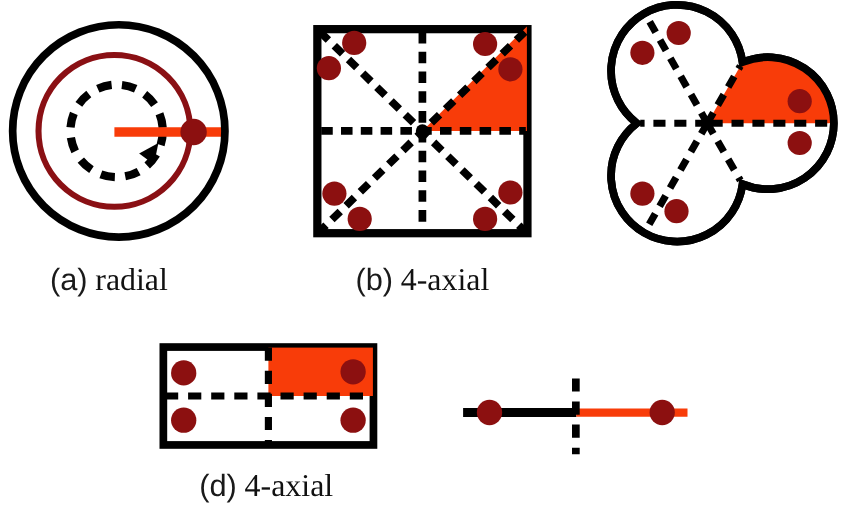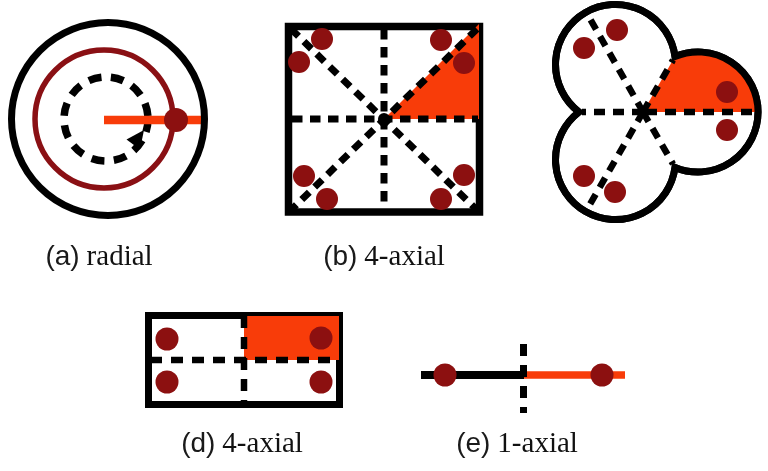--- a/index.html
+++ b/index.html
@@ -99,16 +99,13 @@
 
   <div class="caption" style="left:99px;top:239px">
     <span class="pfx">(a)</span><span class="lbl">radial</span>
   </div>
   <div class="caption" style="left:384px;top:239px">
     <span class="pfx">(b)</span><span class="lbl">4-axial</span>
   </div>
   <div class="caption" style="left:242px;top:426px">
     <span class="pfx">(d)</span><span class="lbl">4-axial</span>
   </div>
-  <div class="caption" style="left:517px;top:426px">
-    <span class="pfx">(e)</span><span class="lbl">1-axial</span>
-  </div>
 </div>
 
 </body></html>

